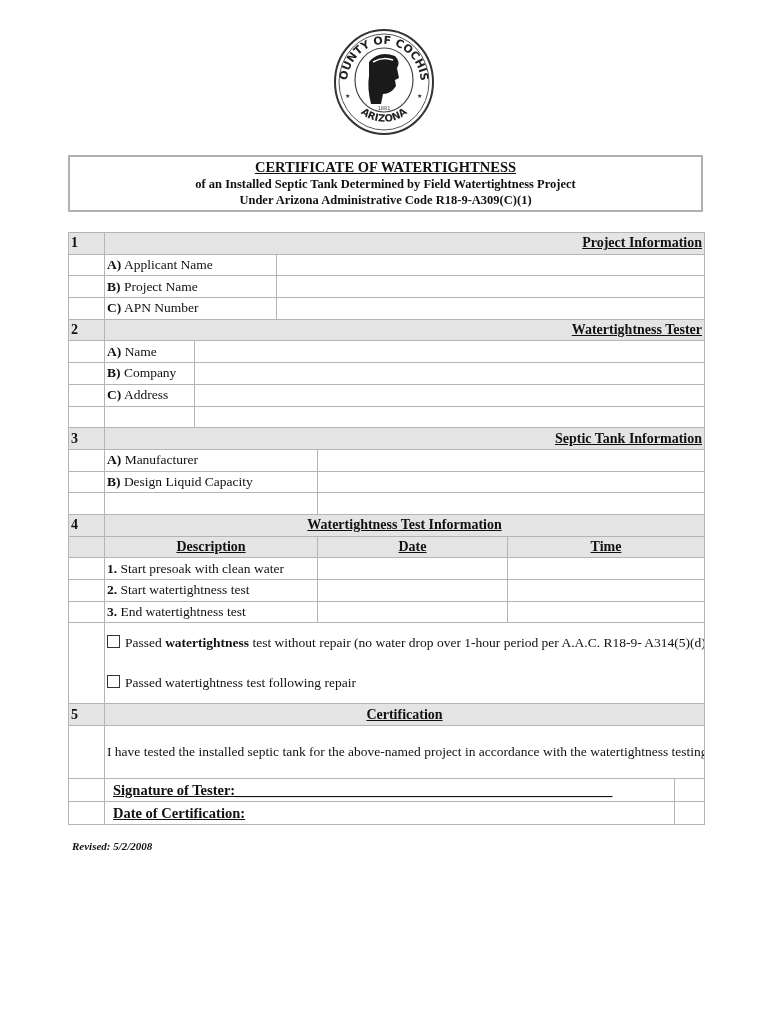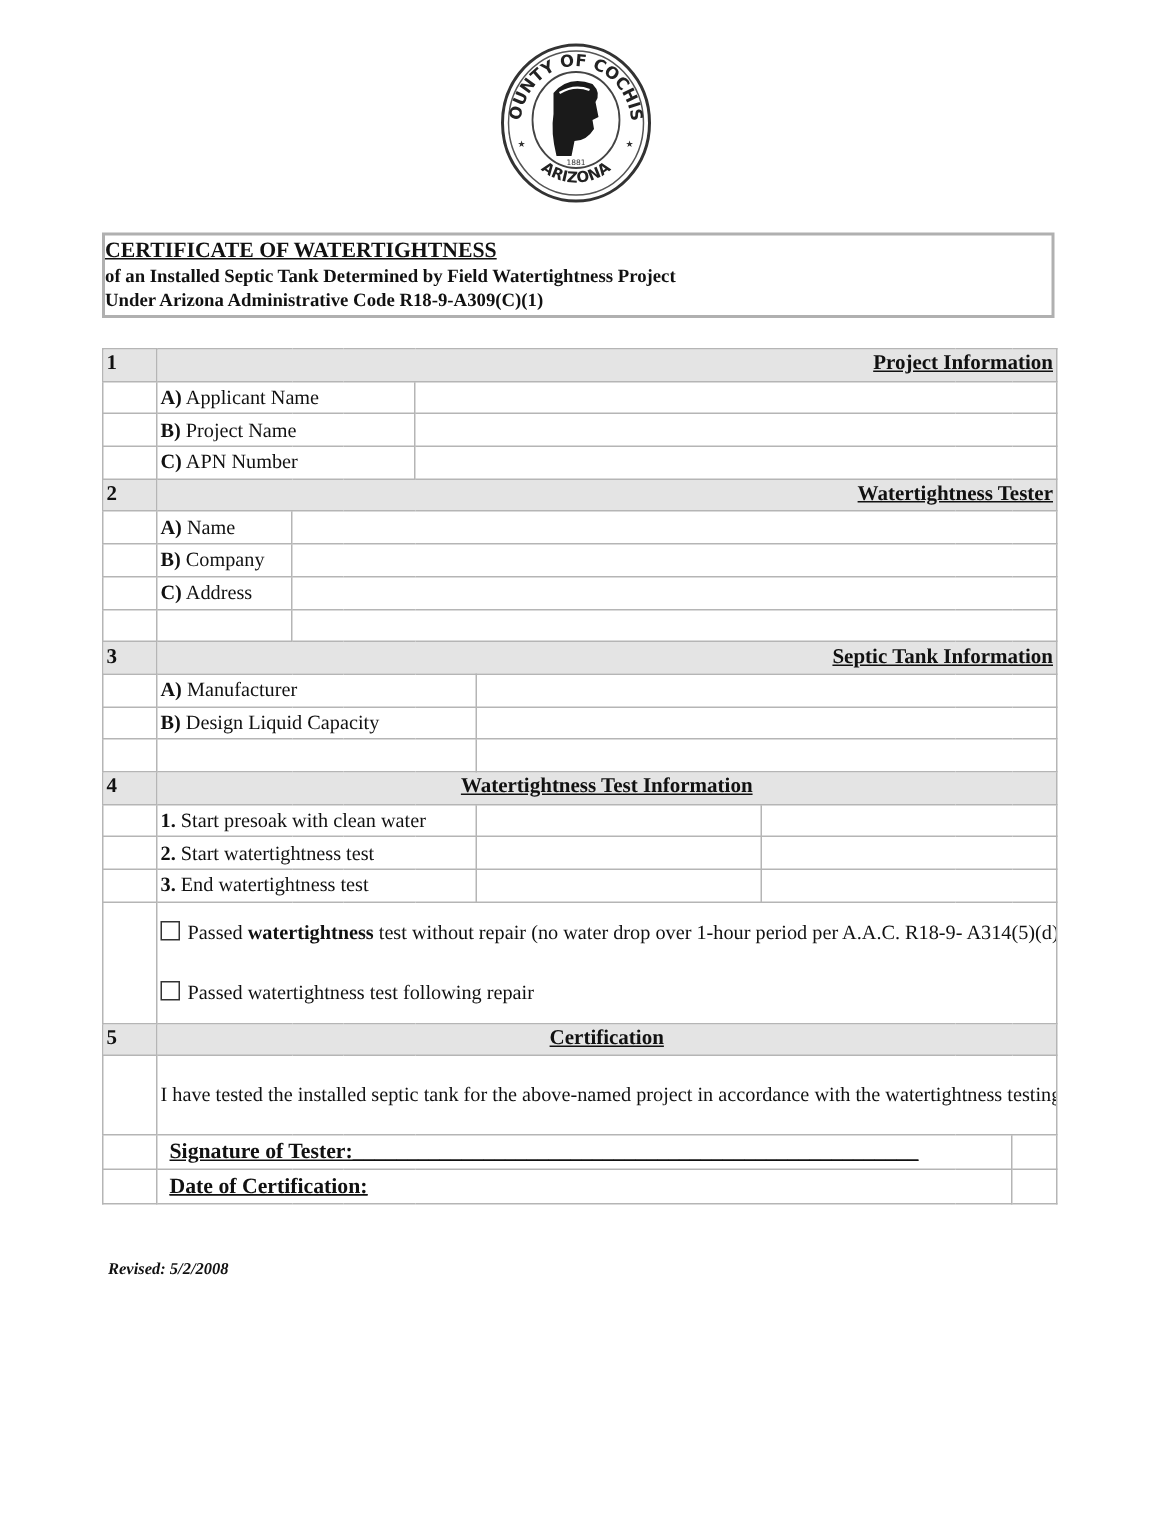--- a/index.html
+++ b/index.html
@@ -1,20 +1,20 @@
 <!DOCTYPE html>
 <html><head>
 <meta charset="utf-8">
 <style>
   html, body { margin:0; padding:0; background:#ffffff; }
   body { width:768px; height:1024px; position:relative; overflow:hidden;
          font-family:"Liberation Serif", "DejaVu Serif", serif; color:#111; }
   .seal { position:absolute; left:333px; top:28px; width:102px; height:108px; }
   .header-box { position:absolute; left:68px; top:155px; width:631px; height:53px;
-                border:2px solid #b0b0b0; text-align:left; background:#fff; }
+                border:2px solid #b0b0b0; text-align:center; background:#fff; }
   .header-box .t1 { font-weight:bold; font-size:14.5px; text-decoration:underline; margin-top:2px; line-height:17px; }
   .header-box .t2 { font-weight:bold; font-size:12.5px; line-height:16px; }
   table.form { position:absolute; left:68px; top:232px; width:636px; border-collapse:collapse; table-layout:fixed;
                font-size:13.5px; }
   table.form td { border:1px solid #b5b5b5; padding:0 2px; height:20.7px; line-height:18px; vertical-align:middle;
                   overflow:hidden; white-space:nowrap; }
   td.num { width:32px; font-weight:bold; font-size:14px; padding-left:3px; }
   tr.sec td { background:#e4e4e4; }
   tr.sec td.title { font-weight:bold; text-decoration:underline; font-size:14px;text-align:right; }
   tr.sec td.center { text-align:center; }
@@ -134,20 +134,26 @@
   <tr>
     <td></td>
     <td colspan="5"></td>
     <td colspan="4"></td>
   </tr>
 
   <tr class="sec">
     <td class="num">4</td>
     <td class="title center" colspan="9">Watertightness Test Information</td>
   </tr>
+  <tr class="sec">
+    <td></td>
+    <td colspan="5" class="colhead">Description</td>
+    <td class="colhead">Date</td>
+    <td colspan="3" class="colhead">Time</td>
+  </tr>
   <tr>
     <td></td>
     <td colspan="5"><b>1.</b> <span>Start presoak with clean water</span></td>
     <td></td>
     <td colspan="3"></td>
   </tr>
   <tr>
     <td></td>
     <td colspan="5"><b>2.</b> <span>Start watertightness test</span></td>
     <td></td>

